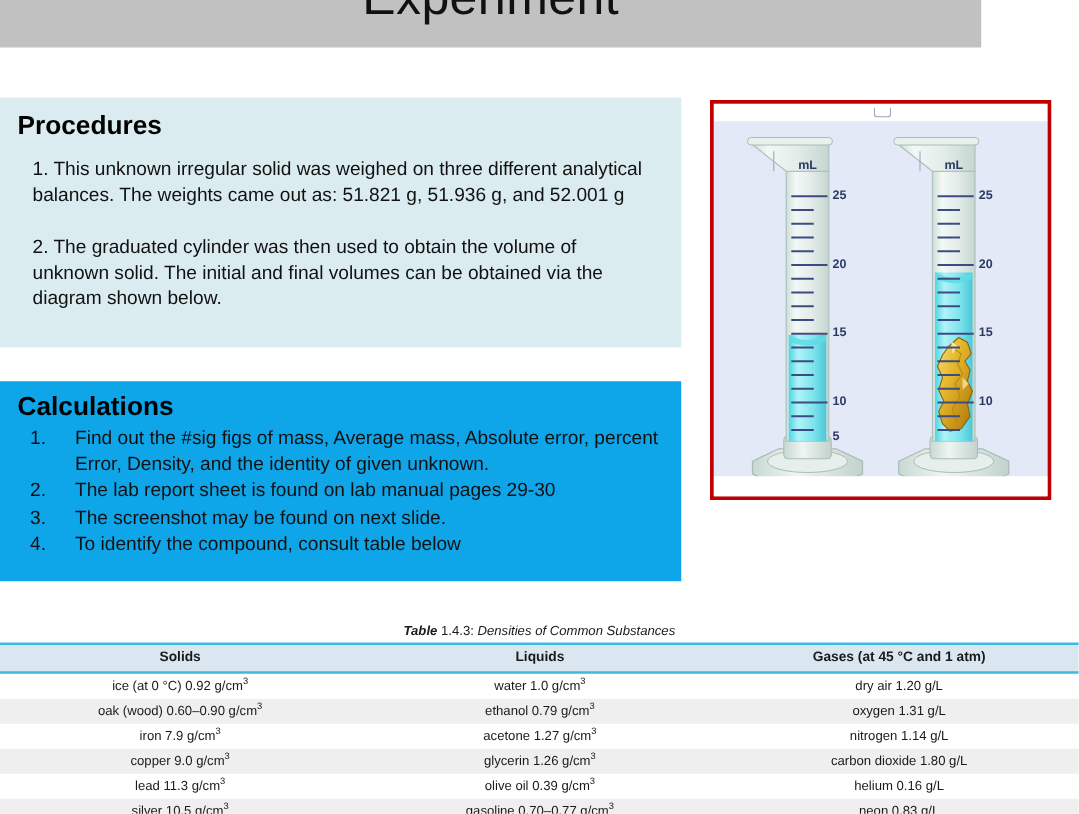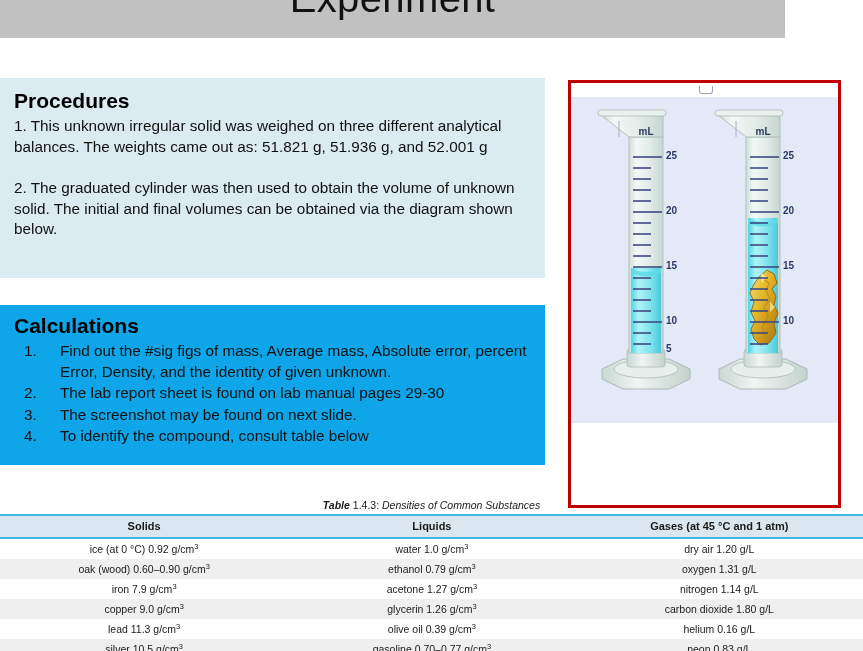--- a/index.html
+++ b/index.html
@@ -53,21 +53,21 @@
   .panel-heading {
     font-size: 21px;
     font-weight: bold;
     margin: 0 0 2px 0;
     line-height: 26px;
     color: #000;
   }
   .panel-para {
     font-size: 15.3px;
     line-height: 20.5px;
-    margin: 0;
+    margin: 12px;
     color: #111;
   }
   .panel-para.spaced {
     margin-top: 21px;
   }
 
   
   #calculations-panel {
     position: absolute;
     left: 0;
@@ -96,21 +96,21 @@
     left: 10px;
     top: 0;
   }
 
   
   #cylinder-panel {
     position: absolute;
     left: 568px;
     top: 80px;
     width: 273px;
-    height: 428px;
+    height: 320px;
     border: 3px solid #c00000;
     box-sizing: border-box;
     background: #ffffff;
     overflow: hidden;
   }
   #cylinder-canvas {
     position: absolute;
     left: 0;
     top: 14px;
     width: 100%;

